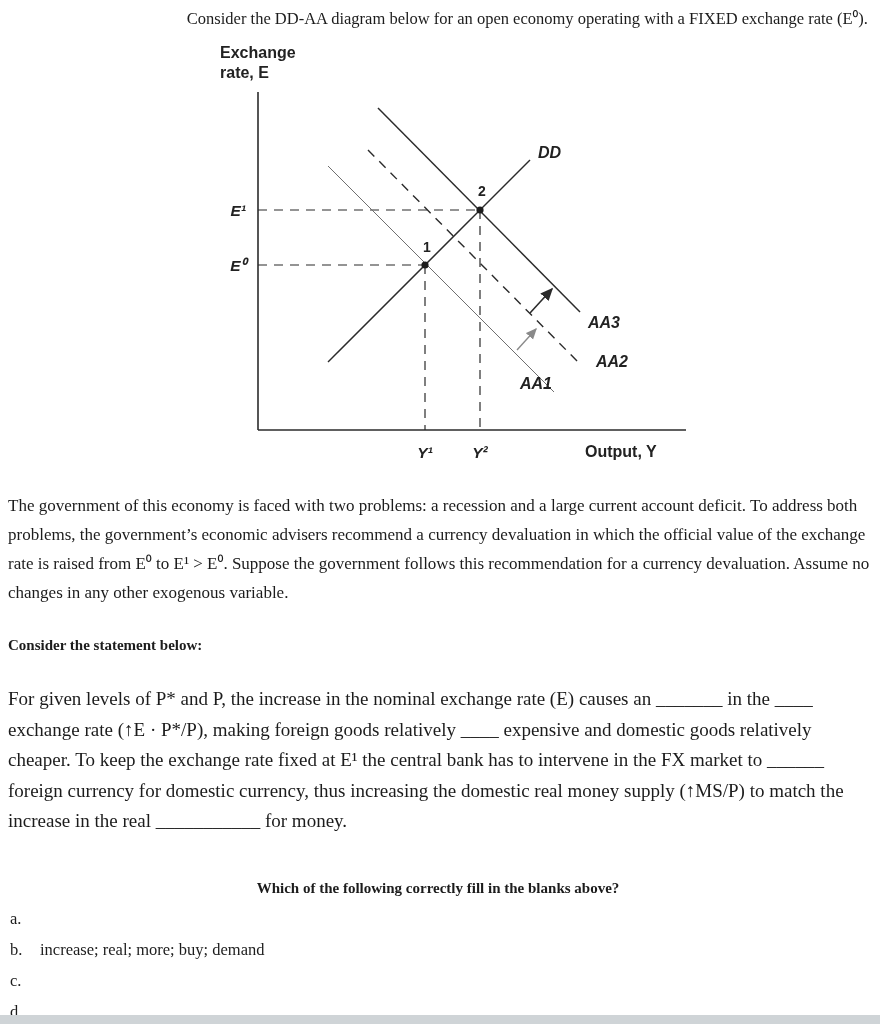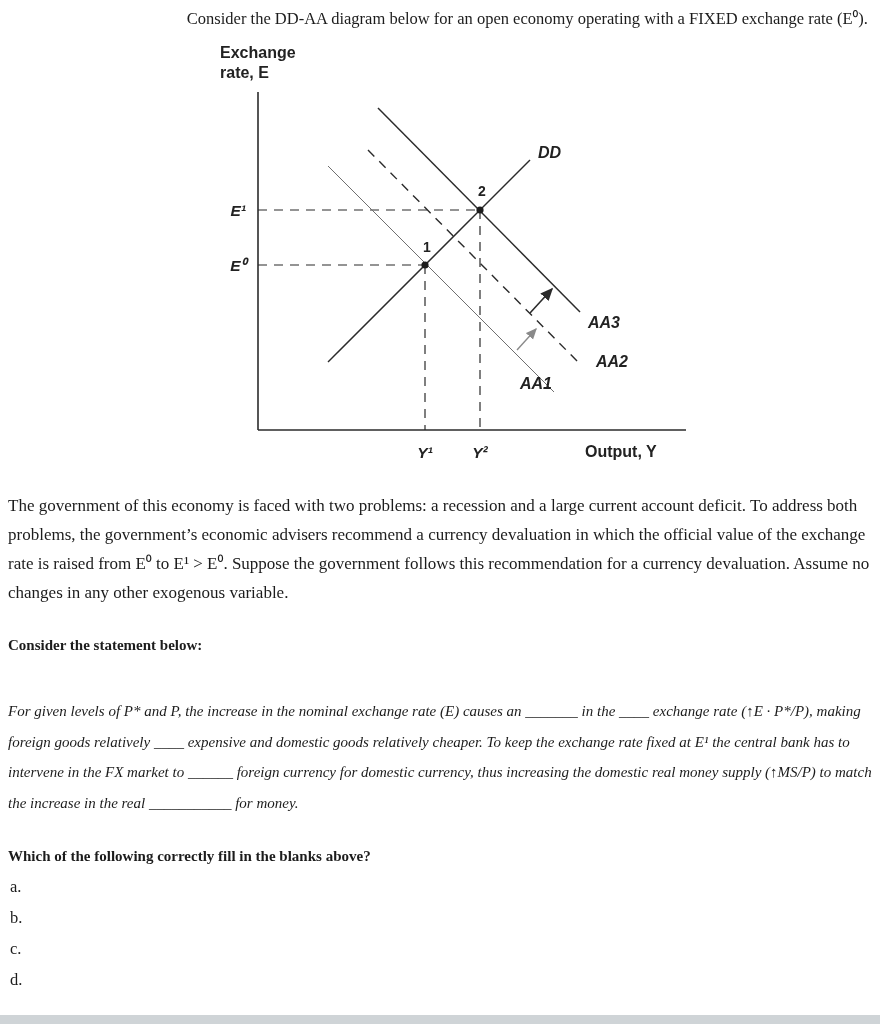--- a/index.html
+++ b/index.html
@@ -23,22 +23,22 @@
   .eq-point    { fill:#1d1d1d; }
   svg text { font-family:"Liberation Sans", sans-serif; fill:#222; }
   text.axis-title  { font-size:16px; }
   text.tick        { font-size:15.5px; font-style:italic; }
   text.curve-label { font-size:16px; font-style:italic; }
   text.pt          { font-size:14px; }
 
   
   .para      { font-size:17px; line-height:29px; margin-top:16px; width:864px; }
   .heading   { font-size:15px; font-weight:bold; margin-top:30px; }
-  .statement { font-size:15px; font-style:italic; line-height:30.5px; margin-top:42px; width:864px; }
-  .q-heading { margin-top:30px; }
+  .statement { font-size:19px; line-height:30.5px; margin-top:30px; width:864px; }
+  .q-heading { margin-top:43px;text-align:center; }
   .options   { margin-top:6px; font-size:16.5px; padding-left:2px; }
   .option    { display:flex; line-height:31px; }
   .okey      { width:30px; flex:0 0 30px; }
   .bottom-strip { position:absolute; left:0; right:0; bottom:0; height:9px; background:#cfd4d7; }
 </style>
 </head>
 <body>
 
 <div class="page">
 
@@ -97,20 +97,21 @@
   <p class="statement">For given levels of P* and P, the increase in the nominal exchange rate (E) causes an _______ in the ____ exchange rate (↑E · P*/P), making foreign goods relatively ____ expensive and domestic goods relatively cheaper. To keep the exchange rate fixed at E¹ the central bank has to intervene in the FX market to ______ foreign currency for domestic currency, thus increasing the domestic real money supply (↑MS/P) to match the increase in the real ___________ for money.</p>
 
   <p class="heading q-heading">Which of the following correctly fill in the blanks above?</p>
 
   <div class="options">
     <div class="option">
       <span class="okey">a.</span>
     </div>
     <div class="option">
       <span class="okey">b.</span>
+      <span class="otext">increase; real; more; buy; demand</span>
     </div>
     <div class="option">
       <span class="okey">c.</span>
     </div>
     <div class="option">
       <span class="okey">d.</span>
     </div>
   </div>
 
 </div>

